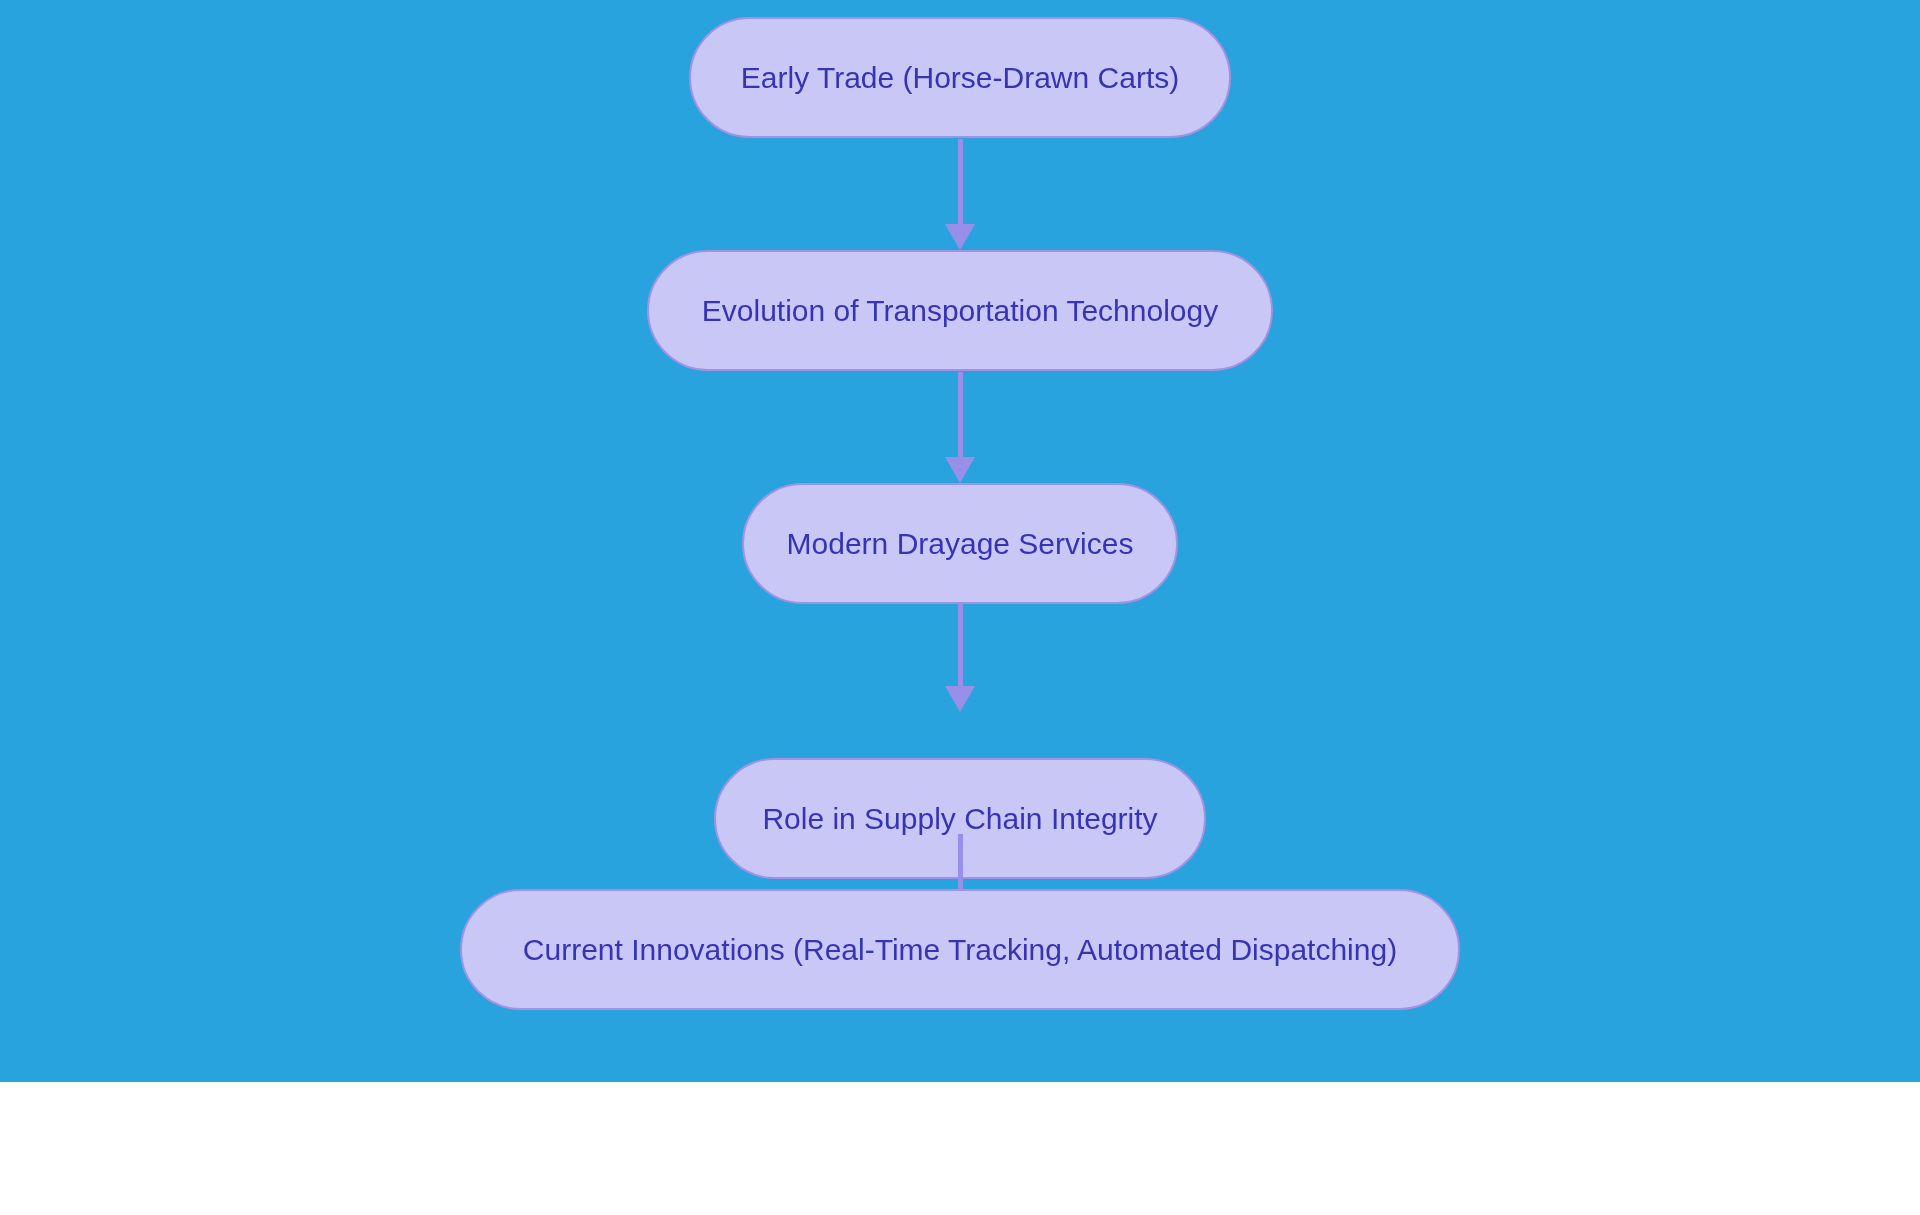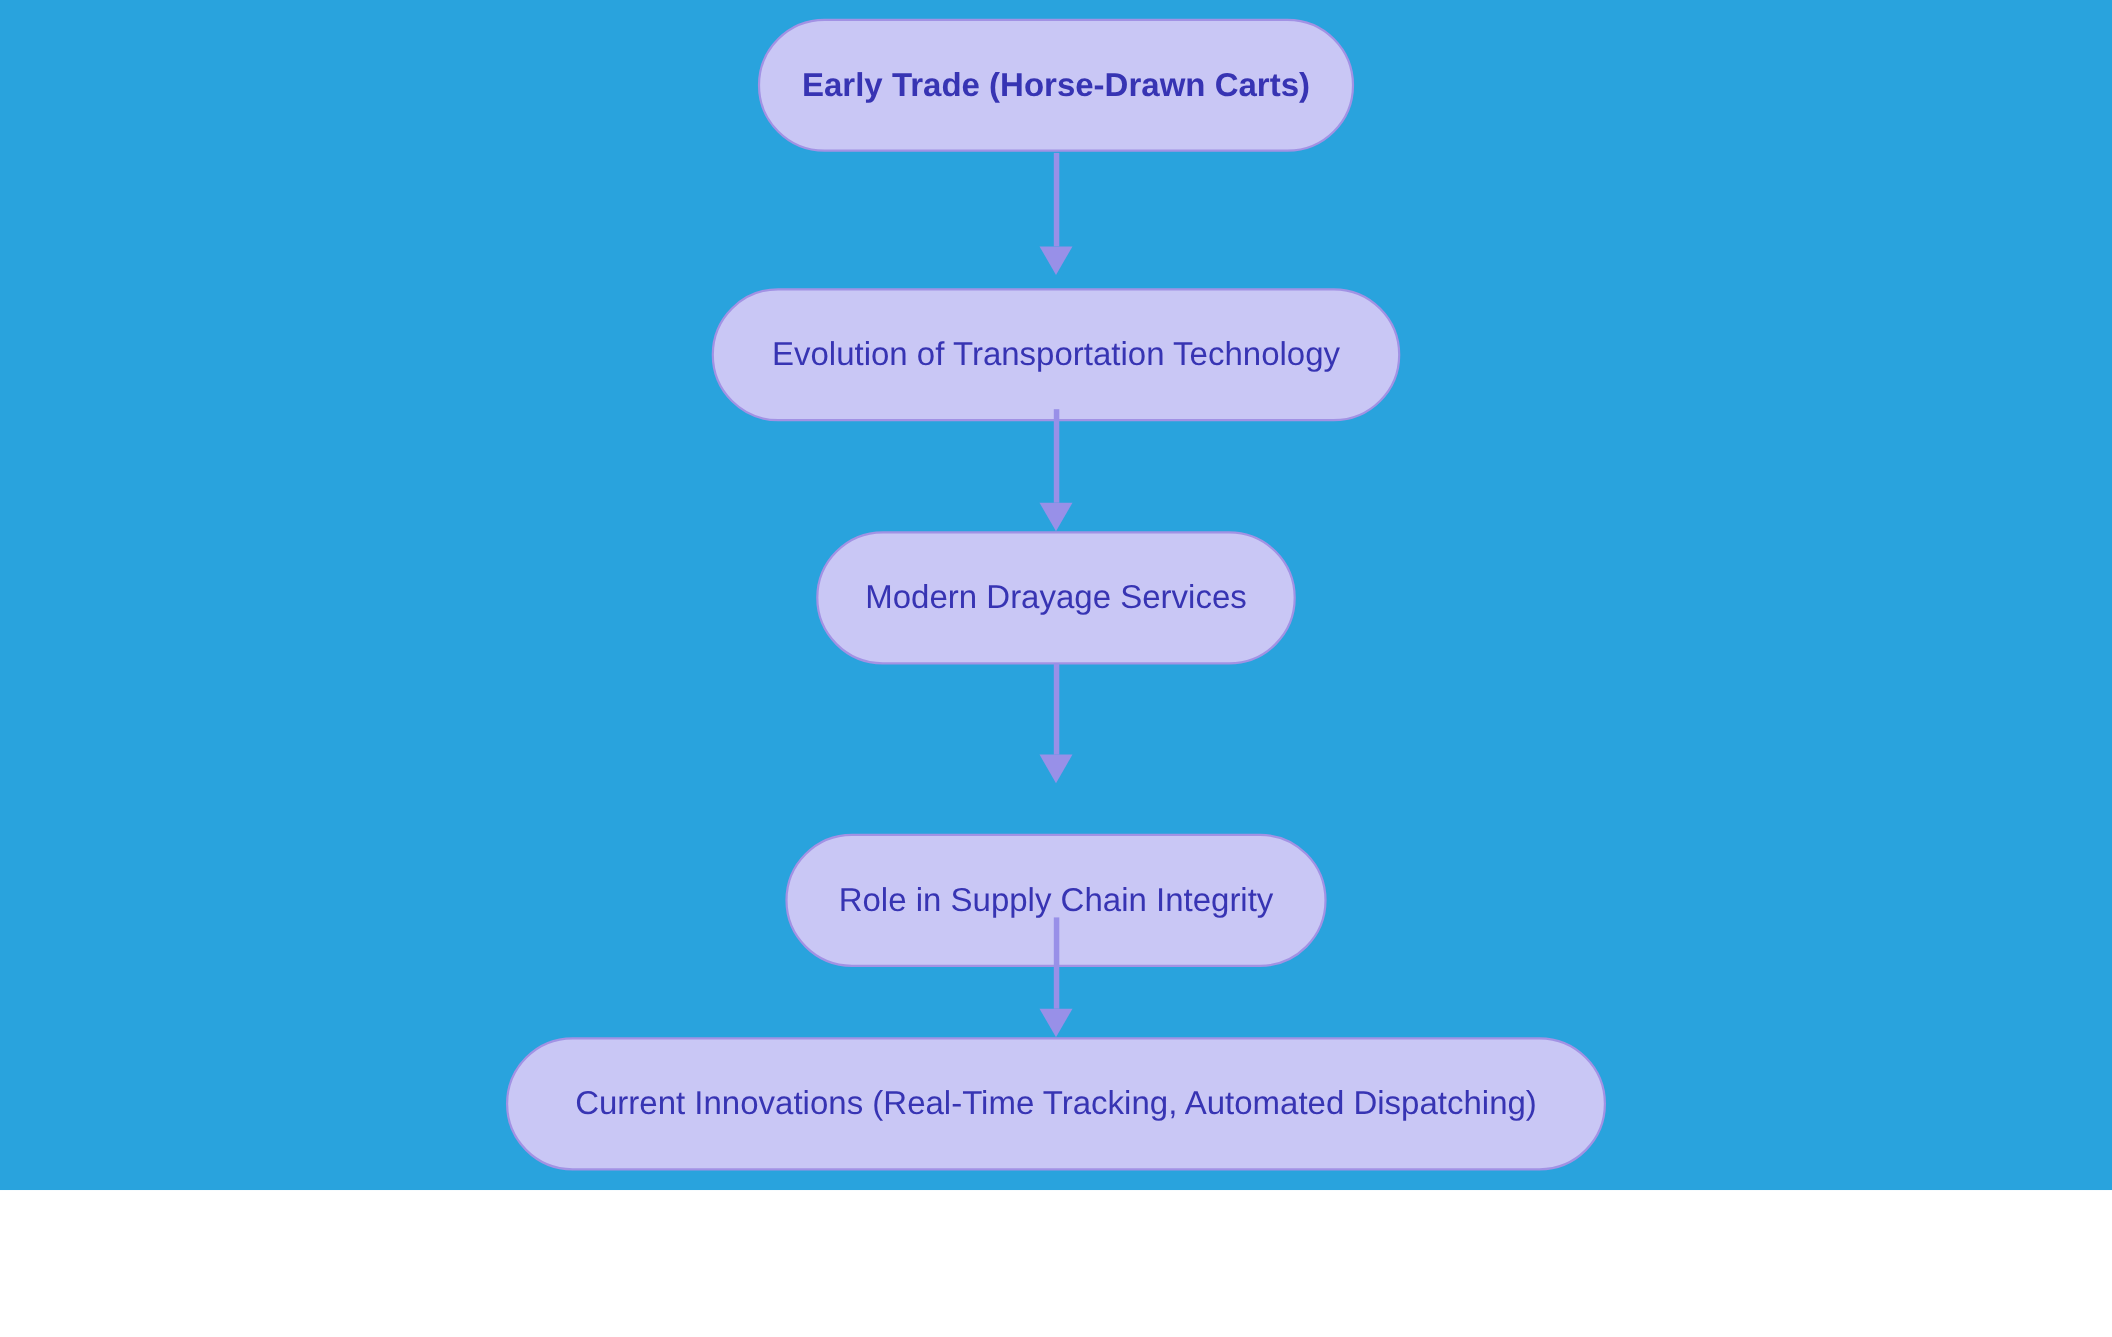--- a/index.html
+++ b/index.html
@@ -33,25 +33,25 @@
     border: 2.5px solid var(--node-border, #A292E4);
     border-radius: 62px;
     display: flex;
     align-items: center;
     justify-content: center;
     color: var(--node-text, #3734B3);
     font-size: 30px;
     white-space: nowrap;
     text-align: center;
   }
-  .node-1 { top: 17px;  width: 542px; font-weight: bold; }
-  .node-2 { top: 262px; width: 626px; text-align: right; }
+  .node-1 { top: 17px;  width: 542px; }
+  .node-2 { top: 250px; width: 626px; text-align: right; }
   .node-3 { top: 483px; width: 436px; }
   .node-4 { top: 712px; width: 492px; margin-top: 46px; }
-  .node-5 { top: 943px; width: 1000px; }
+  .node-5 { top: 889px; width: 1000px; }
 
   .flow-arrow {
     position: absolute;
     left: 50%;
     transform: translateX(-50%);
     width: 32px;
     display: flex;
     flex-direction: column;
     align-items: center;
   }

